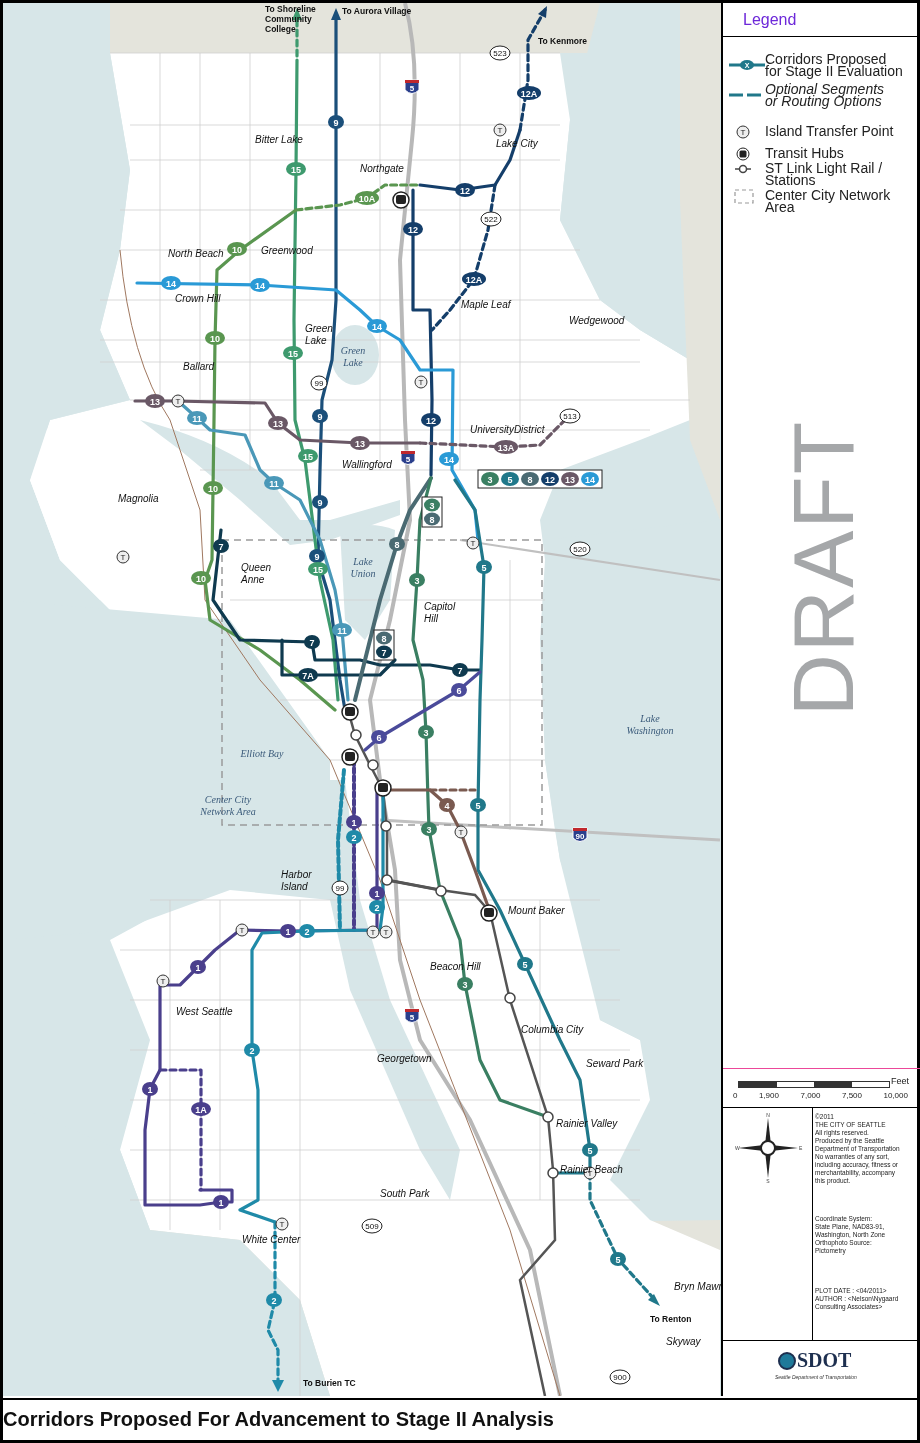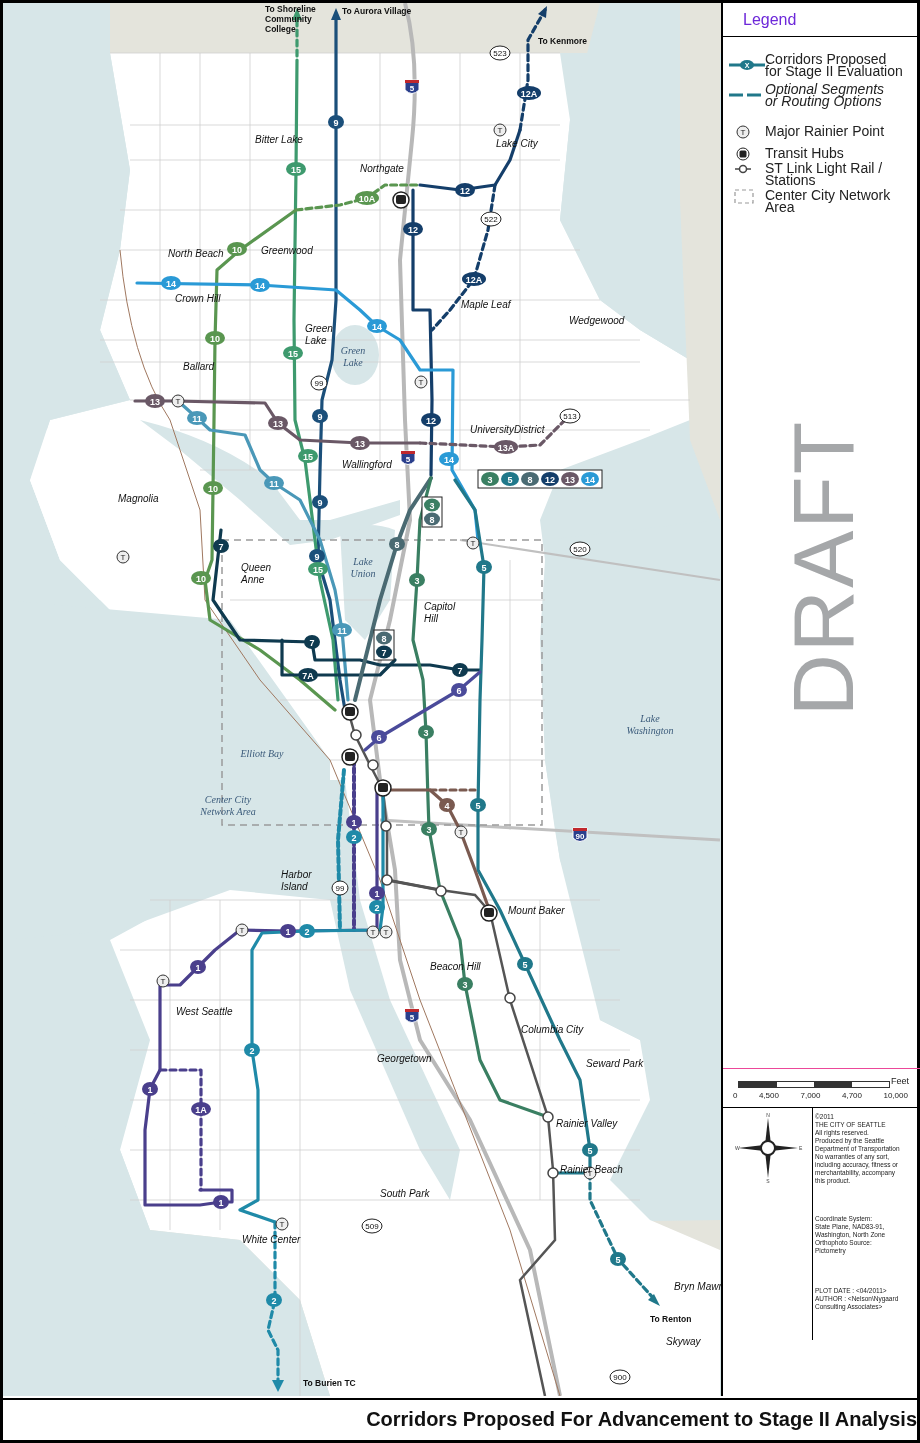--- a/index.html
+++ b/index.html
@@ -22,21 +22,21 @@
   .scale-ticks{position:absolute;left:10px;top:22px;width:175px;display:flex;justify-content:space-between;font-size:8px;color:#222;}
   .info{position:absolute;left:0;top:1104px;width:194px;height:233px;}
   .info-div{position:absolute;left:89px;top:0;width:1px;height:233px;background:#000;}
   .compass{position:absolute;left:10px;top:6px;width:70px;height:70px;}
   .info-text{position:absolute;left:92px;top:6px;width:100px;font-size:6.5px;line-height:8px;color:#222;white-space:pre-line;}
   .sdot{position:absolute;left:0;top:1337px;width:194px;height:56px;border-top:1px solid #000;}
   .sdot-logo{position:absolute;left:55px;top:8px;font-family:"Liberation Serif",serif;font-weight:bold;font-size:20px;color:#1d2f4f;}
   .sdot-sub{position:absolute;left:52px;top:33px;font-size:5px;color:#333;font-style:italic;}
   .sdot-mark{display:inline-block;width:18px;height:18px;border-radius:50%;background:#1f7a9a;vertical-align:-3px;margin-right:1px;border:2px solid #1d2f4f;box-sizing:border-box;}
   .title-bar{position:absolute;left:3px;top:1398px;width:914px;height:42px;border-top:2px solid #000;}
-  .title-bar span{position:absolute;left:0;width:100%;top:8px;text-align:right;font-weight:bold;font-size:20px;color:#111;}
+  .title-bar span{position:absolute;left:0;width:100%;top:8px;text-align:left;font-weight:bold;font-size:20px;color:#111;}
   .lbl{font-family:"Liberation Sans",sans-serif;}
 </style>
 </head>
 <body>
 
 <div class="frame"></div>
 
 <div class="map">
   <svg id="mapsvg" width="718" height="1393" viewBox="3 3 718 1393">
 
@@ -631,21 +631,21 @@
       <line x1="0" y1="10" x2="36" y2="10" stroke="#20788a" stroke-width="3" stroke-dasharray="14,4"></line>
     </svg>
     <div class="leg-label">Optional Segments
 or Routing Options</div>
   </div>
   <div class="leg-item" style="top:122px;">
     <svg class="leg-sym" viewBox="0 0 36 20" style="top:-2px">
       <circle cx="14" cy="9" r="6" fill="#eee" stroke="#333"></circle>
       <text x="14" y="12" font-size="8" text-anchor="middle" fill="#222">T</text>
     </svg>
-    <div class="leg-label">Major Rainier Point</div>
+    <div class="leg-label">Island Transfer Point</div>
   </div>
   <div class="leg-item" style="top:144px;padding-left:28px;">
     <svg class="leg-sym" viewBox="0 0 36 20" style="top:-2px">
       <circle cx="14" cy="9" r="6" fill="#fff" stroke="#222"></circle>
       <rect x="10.5" y="5.5" width="7" height="7" rx="1.5" fill="#222"></rect>
     </svg>
     <div class="leg-label">Transit Hubs</div>
   </div>
   <div class="leg-item" style="top:159px;">
     <svg class="leg-sym" viewBox="0 0 36 20" style="top:-2px">
@@ -668,23 +668,23 @@
   <div class="scale-box">
     <div class="scale-bar">
       <i style="background:#333"></i>
         <i style="background:#fff"></i>
         <i style="background:#333"></i>
         <i style="background:#fff"></i>
     </div>
     <div class="scale-unit">Feet</div>
     <div class="scale-ticks">
       <span>0</span>
-        <span>4,500</span>
+        <span>1,900</span>
         <span>7,000</span>
-        <span>4,700</span>
+        <span>7,500</span>
         <span>10,000</span>
     </div>
   </div>
 
   <div class="info">
     <svg class="compass" viewBox="0 0 70 70">
       <polygon points="35,5 38,32 35,35 32,32" fill="#222"></polygon>
       <polygon points="35,65 38,38 35,35 32,38" fill="#222"></polygon>
       <polygon points="5,35 32,32 35,35 32,38" fill="#222"></polygon>
       <polygon points="65,35 38,32 35,35 38,38" fill="#222"></polygon>
@@ -707,17 +707,21 @@
     <div class="info-text" style="top:108px">Coordinate System:
 State Plane, NAD83-91,
 Washington, North Zone
 Orthophoto Source:
 Pictometry</div>
     <div class="info-text" style="top:180px">PLOT DATE : &lt;04/2011&gt;
 AUTHOR : &lt;Nelson\Nygaard
 Consulting Associates&gt;</div>
   </div>
 
+  <div class="sdot">
+    <div class="sdot-logo"><span class="sdot-mark"></span><span>SDOT</span></div>
+    <div class="sdot-sub">Seattle Department of Transportation</div>
+  </div>
 </div>
 
 <div class="title-bar">
   <span>Corridors Proposed For Advancement to Stage II Analysis</span>
 </div>
 
 </body></html>

